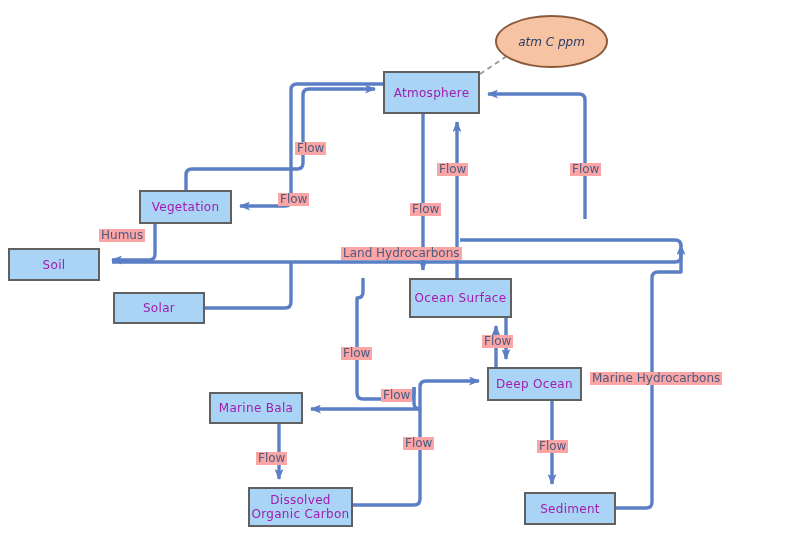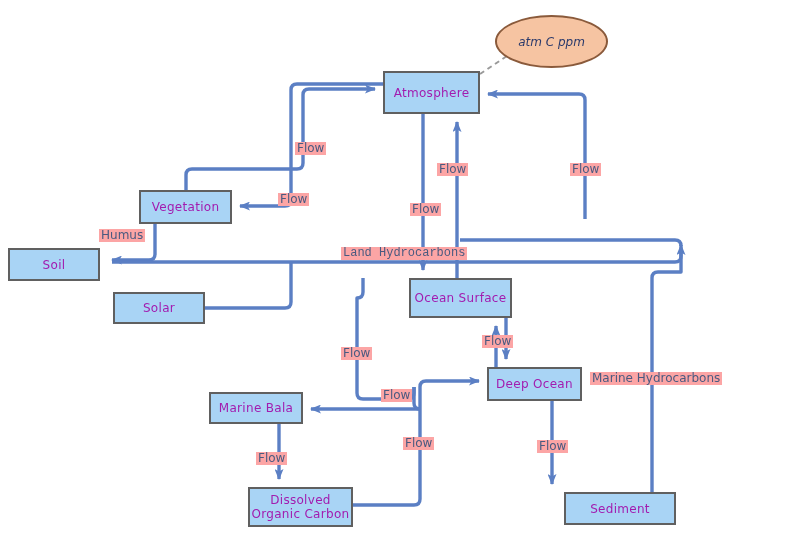--- a/index.html
+++ b/index.html
@@ -135,36 +135,36 @@
 
   <div class="node" style="left:409px;top:278px;width:103px;height:40px;">Ocean Surface</div>
 
   <div class="node" style="left:487px;top:367px;width:95px;height:34px;">Deep Ocean</div>
 
   <div class="node" style="left:209px;top:392px;width:94px;height:32px;">Marine Bala</div>
 
   <div class="node" style="left:248px;top:487px;width:105px;height:40px;">Dissolved
 Organic Carbon</div>
 
-  <div class="node" style="left:524px;top:492px;width:112px;height:33px;margin-left:40px;">Sediment</div>
+  <div class="node" style="left:524px;top:492px;width:92px;height:33px;">Sediment</div>
 
 
   <div class="edge-label" style="left:295px;top:142px;">Flow</div>
 
   <div class="edge-label" style="left:278px;top:193px;">Flow</div>
 
   <div class="edge-label" style="left:437px;top:163px;">Flow</div>
 
   <div class="edge-label" style="left:410px;top:203px;">Flow</div>
 
   <div class="edge-label" style="left:570px;top:163px;">Flow</div>
 
   <div class="edge-label" style="left:99px;top:229px;">Humus</div>
 
-  <div class="edge-label" style="left:341px;top:247px;font-family:Liberation Mono, monospace;">Land Hydrocarbons</div>
+  <div class="edge-label" style="left:341px;top:247px;">Land Hydrocarbons</div>
 
   <div class="edge-label" style="left:482px;top:335px;">Flow</div>
 
   <div class="edge-label" style="left:341px;top:347px;">Flow</div>
 
   <div class="edge-label" style="left:381px;top:389px;">Flow</div>
 
   <div class="edge-label" style="left:590px;top:372px;">Marine Hydrocarbons</div>
 
   <div class="edge-label" style="left:403px;top:437px;">Flow</div>

